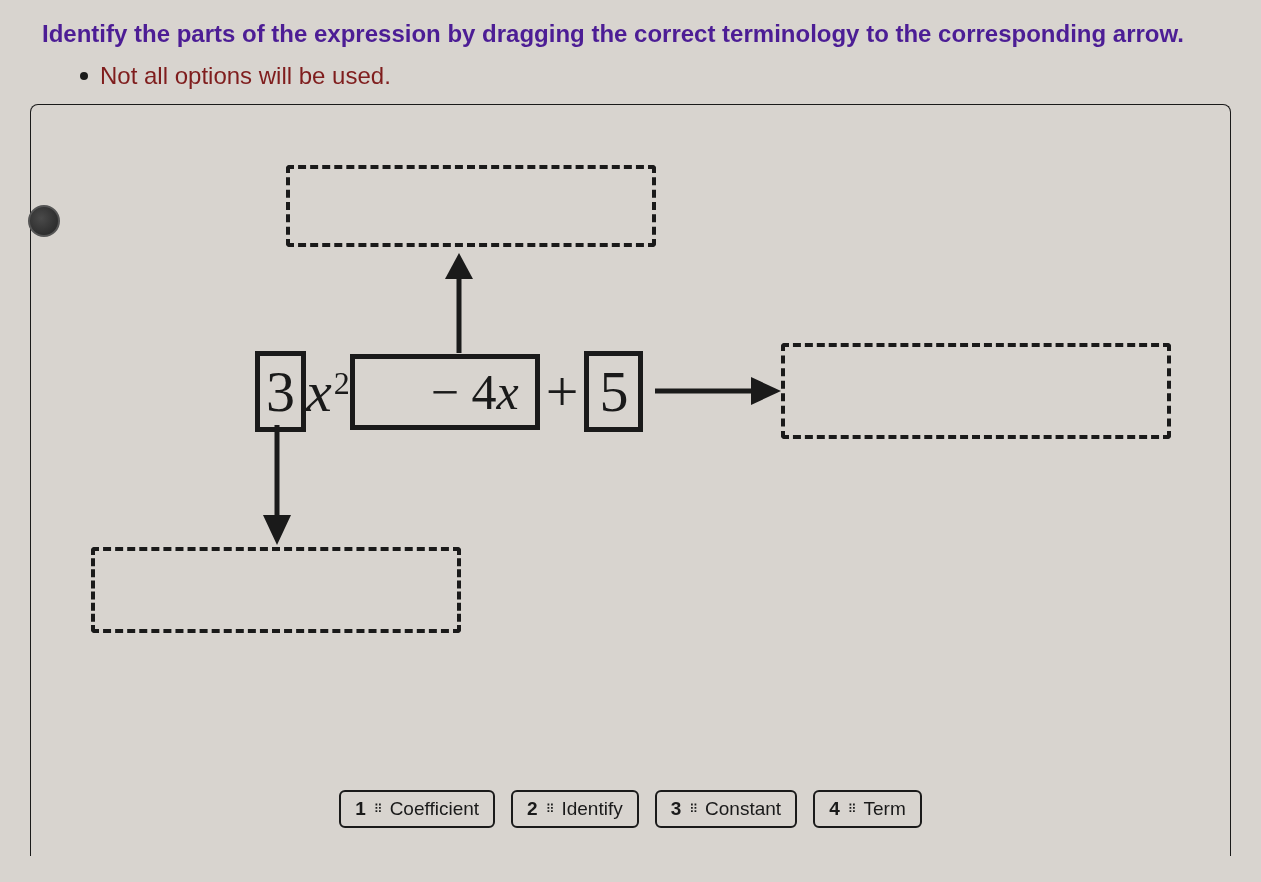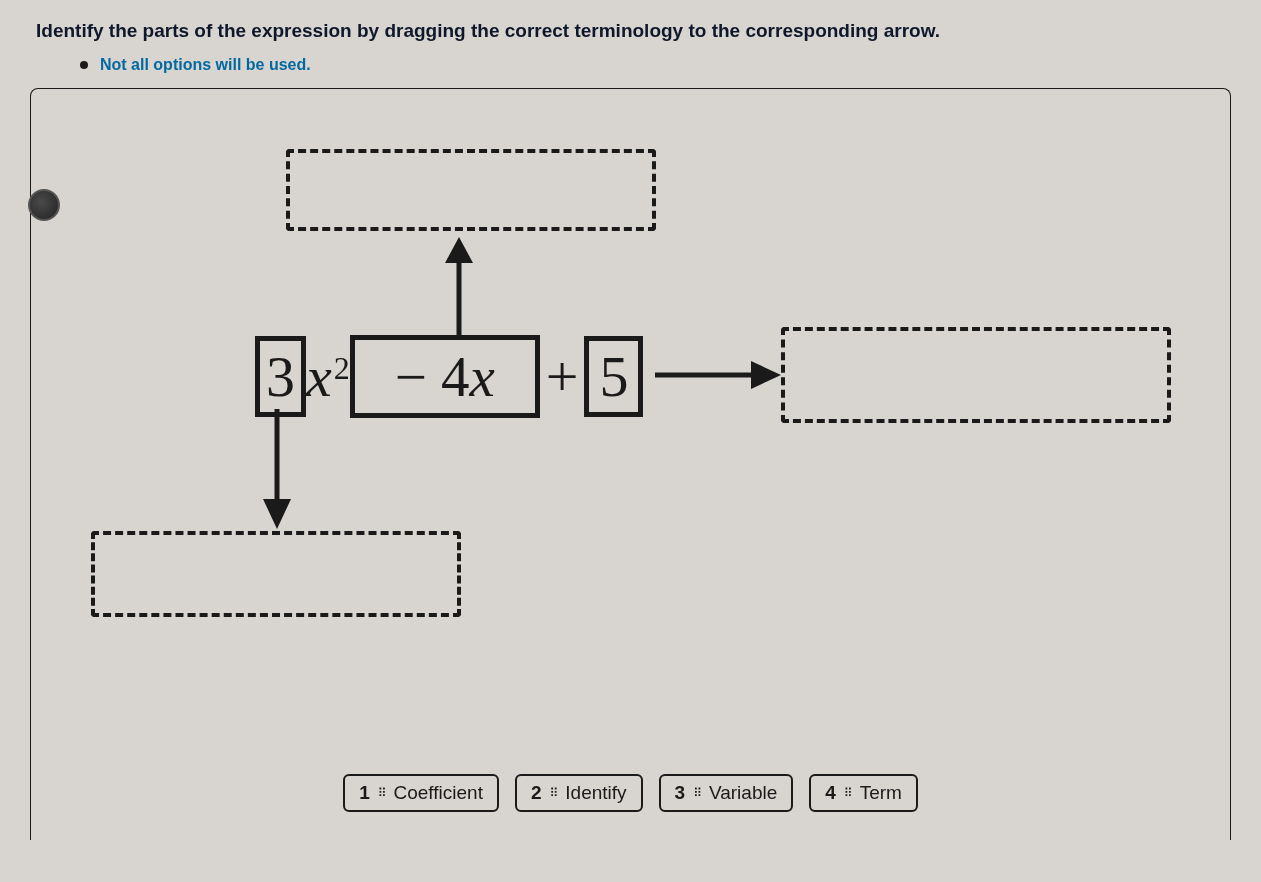--- a/index.html
+++ b/index.html
@@ -11,43 +11,43 @@
       overflow: hidden;
       position: relative;
     }
     .page {
       position: relative;
       width: 100%;
       height: 100%;
       padding: 20px 30px;
     }
     .instruction {
-      font-size: 19px;
+      font-size: 24px;
       font-weight: bold;
-      color: #0f172a;
+      color: #4c1d95;
       margin-bottom: 14px;
-      margin-left: 6px;
+      margin-left: 12px;
     }
     .bullet-row {
       display: flex;
       align-items: center;
       gap: 12px;
       margin-left: 50px;
       margin-bottom: 14px;
     }
     .bullet-dot {
       width: 8px;
       height: 8px;
       background: #1a1a1a;
       border-radius: 50%;
     }
     .bullet-text {
-      font-size: 16px;
-      font-weight: bold;
-      color: #0369a1;
+      font-size: 24px;
+      font-weight: normal;
+      color: #7f1d1d;
     }
     .panel {
       border: 1.5px solid #1a1a1a;
       border-bottom: none;
       border-radius: 8px 8px 0 0;
       height: 752px;
       position: relative;
       background: #d8d4cf;
     }
     .hole {
@@ -84,21 +84,21 @@
     }
     .boxed {
       border: 5px solid #1a1a1a;
       display: inline-flex;
       align-items: center;
       justify-content: center;
       padding: 4px 8px;
       font-family: inherit;
     }
     .box-3  { padding: 2px 6px; font-size: 58px; }
-    .box-m4x{ padding: 4px 16px; font-size: 57px; min-width: 190px; }
+    .box-m4x{ padding: 4px 16px; font-size: 50px; min-width: 190px; justify-content: flex-end; }
     .box-5  { padding: 2px 10px; font-size: 58px; }
     .ital { font-style: italic; }
     .sup  { font-size: 32px; vertical-align: super; position: relative; top: -8px; margin-left: 2px; }
     .plus { margin: 0 6px; }
     
     .arrow-svg { position: absolute; }
     
     .options {
       position: absolute;
       left: 0; right: 0;
@@ -178,21 +178,21 @@
         <span>Coefficient</span>
       </div>
       <div class="option">
         <span class="opt-num">2</span>
         <span class="opt-dots">⠿</span>
         <span>Identify</span>
       </div>
       <div class="option">
         <span class="opt-num">3</span>
         <span class="opt-dots">⠿</span>
-        <span>Variable</span>
+        <span>Constant</span>
       </div>
       <div class="option">
         <span class="opt-num">4</span>
         <span class="opt-dots">⠿</span>
         <span>Term</span>
       </div>
     </div>
 
   </div>
 </div>

